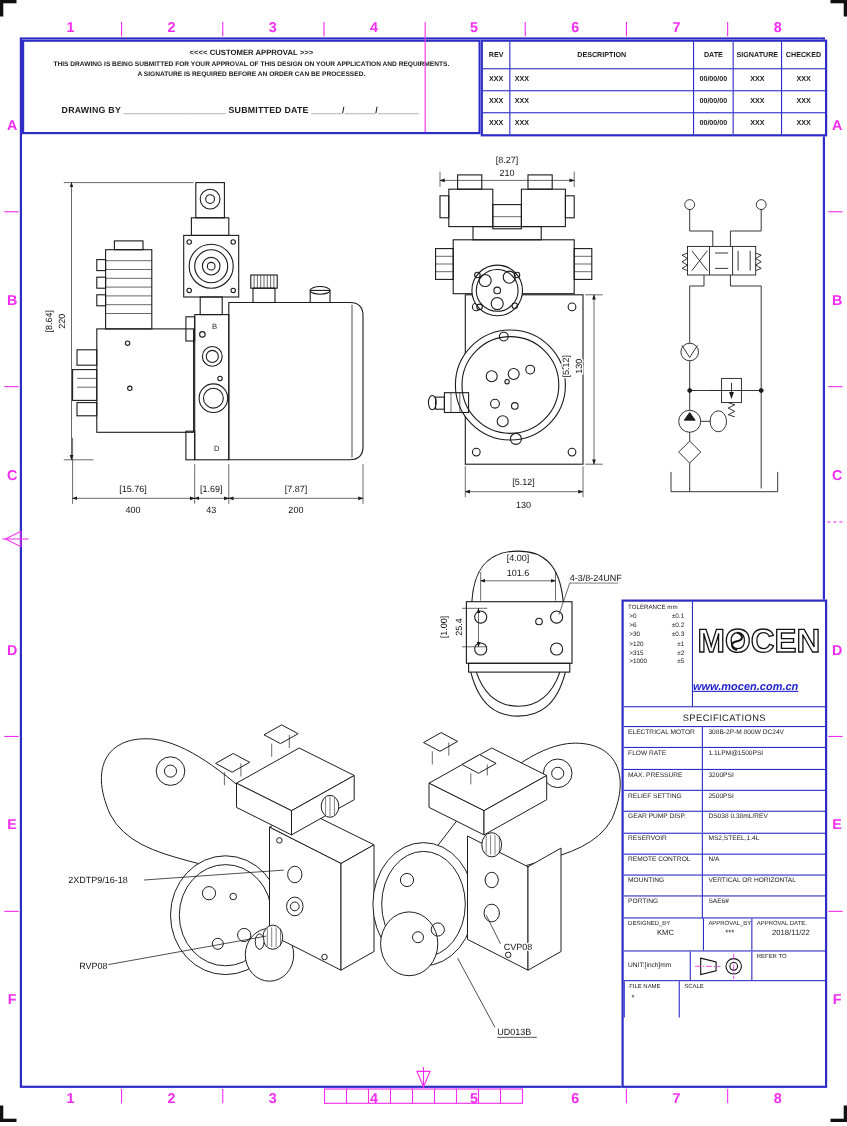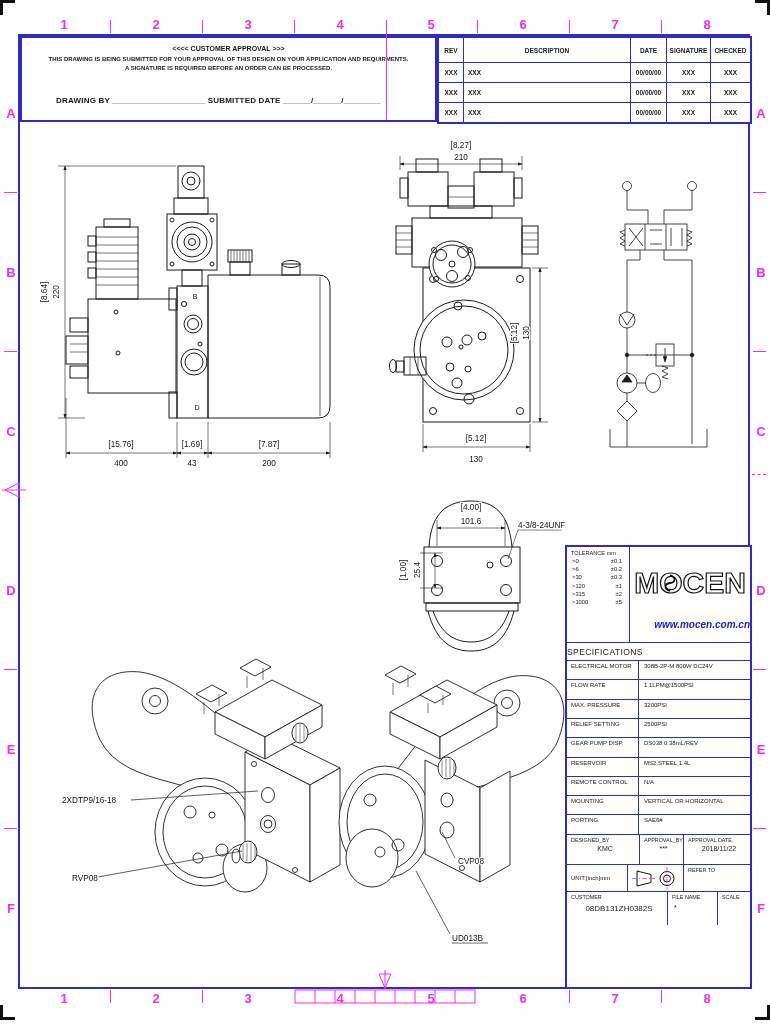--- a/index.html
+++ b/index.html
@@ -29,23 +29,23 @@
   .rc.nl{border-left:none;} .rc.nt{border-top:none;}
   .rc.left{justify-content:flex-start;padding-left:4px;}
   
   .panel{position:absolute;left:565px;top:545px;width:187px;height:444px;border:2px solid #2d2dc6;box-sizing:border-box;background:#fff;}
   .prow{position:absolute;left:0;width:100%;box-sizing:border-box;}
   .bt{border-top:1px solid #2d2dc6;} .blf{border-left:1px solid #2d2dc6;}
   .tolbox{position:absolute;left:0;top:0;width:63px;height:95px;border-right:1px solid #2d2dc6;box-sizing:border-box;font-size:5.8px;}
   .tol-title{padding:3px 0 1px 4px;font-size:5.6px;}
   .tol-row{display:flex;justify-content:space-between;padding:0 7px 0 5px;line-height:8.2px;}
   .logobox{position:absolute;left:63px;top:0;width:120px;height:95px;}
-  .url{position:absolute;left:0;top:72px;width:100%;text-align:right;font-size:10px;font-style:italic;font-weight:bold;
-       color:#2020cc;}
-  .spec-h{position:absolute;top:95px;height:18px;line-height:18px;text-align:left;font-size:8.5px;letter-spacing:.4px;}
+  .url{position:absolute;left:0;top:72px;width:100%;text-align:left;font-size:10px;font-style:italic;font-weight:bold;
+       color:#2020cc;text-decoration:underline;}
+  .spec-h{position:absolute;top:95px;height:18px;line-height:18px;text-align:center;font-size:8.5px;letter-spacing:.4px;}
   .spec-row{position:absolute;height:19.3px;display:flex;}
   .spec-l{width:72px;border-right:1px solid #2d2dc6;box-sizing:border-box;font-size:6px;padding:2px 0 0 4px;}
   .spec-v{flex:1;font-size:6px;padding:2px 0 0 5px;}
   .lbl{font-size:5.4px;}
   .cellpad{padding:2px 0 0 4px;box-sizing:border-box;height:100%;}
   .cval{text-align:center;font-size:7px;margin-top:2px;}
   .title-row{position:absolute;top:378px;height:32px;width:100%;display:flex;align-items:center;justify-content:center;
              font-size:11.5px;letter-spacing:.4px;}
   
   svg text{font-family:"Liberation Sans",sans-serif;}
@@ -543,24 +543,20 @@
           <circle cx="37" cy="12.5" r="3.5" stroke="#111" fill="none" stroke-width="1"></circle>
           <line x1="37" y1="1" x2="37" y2="24" stroke="#f32bf3" stroke-width=".8" stroke-dasharray="5,2,1,2"></line>
         </svg>
       </div>
       <div style="flex:1;box-sizing:border-box;" class="blf cellpad">
         <div class="lbl">REFER TO</div>
       </div>
     </div>
 
     <div class="prow bt" style="top:344px;height:34px;display:flex;">
-      <div style="width:100px;box-sizing:border-box;" class="cellpad">
-        <div class="lbl">CUSTOMER</div>
-        <div class="cval" style="font-size:8px;margin-top:4px;">08DB131ZH0382S</div>
-      </div>
       <div style="width:50px;box-sizing:border-box;" class="blf cellpad">
         <div class="lbl">FILE NAME</div>
         <div style="font-size:7px;margin-top:4px;padding-left:2px;">*</div>
       </div>
       <div style="flex:1;box-sizing:border-box;" class="blf cellpad">
         <div class="lbl">SCALE</div>
       </div>
     </div>
 
 

